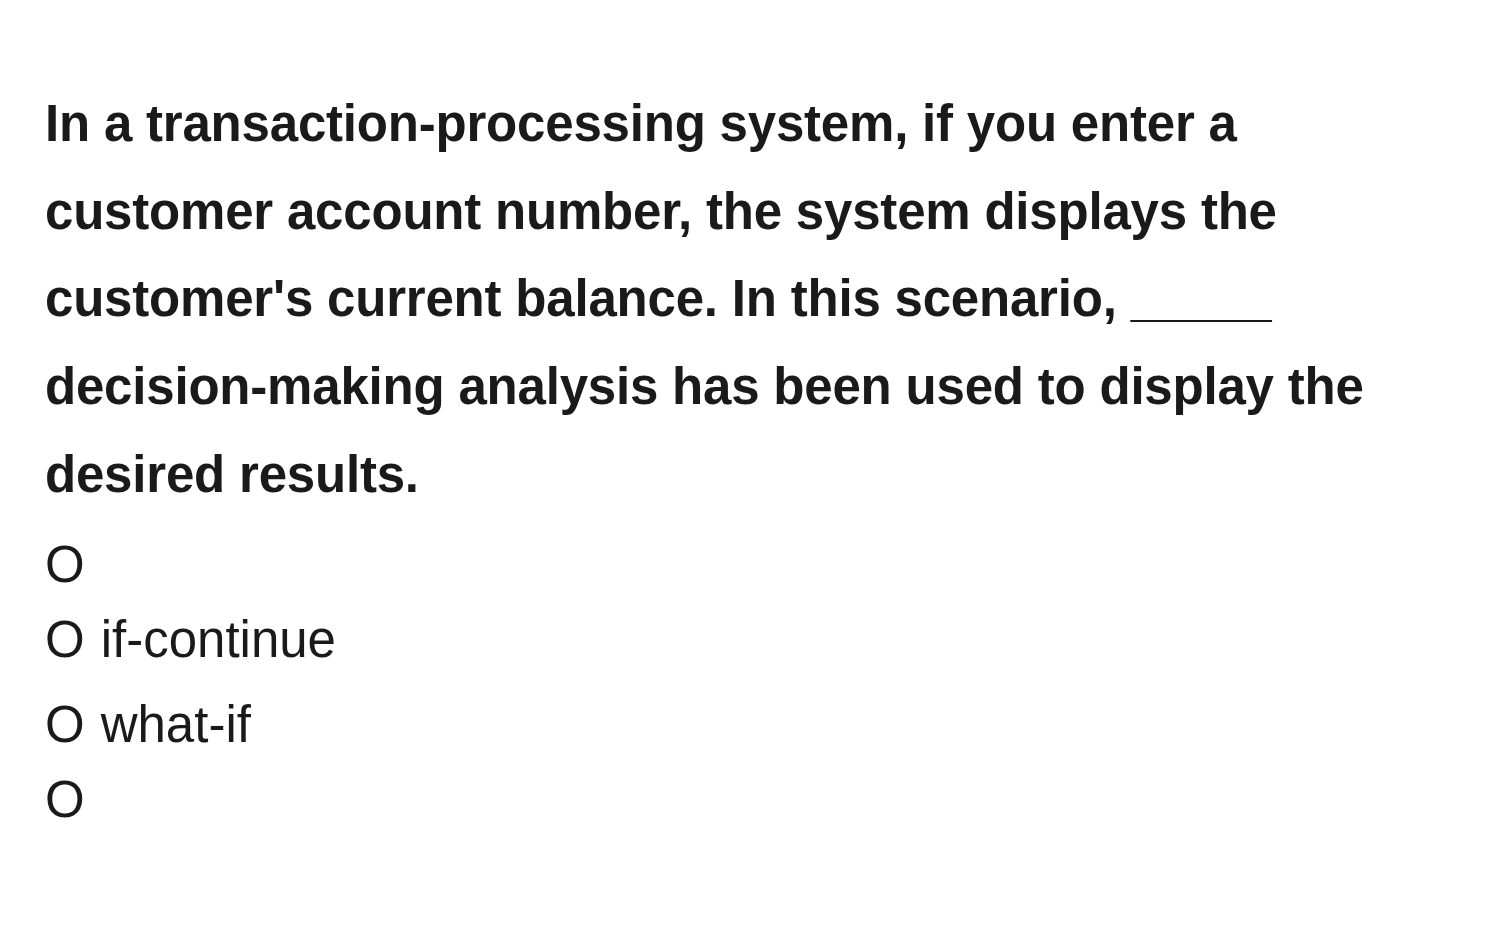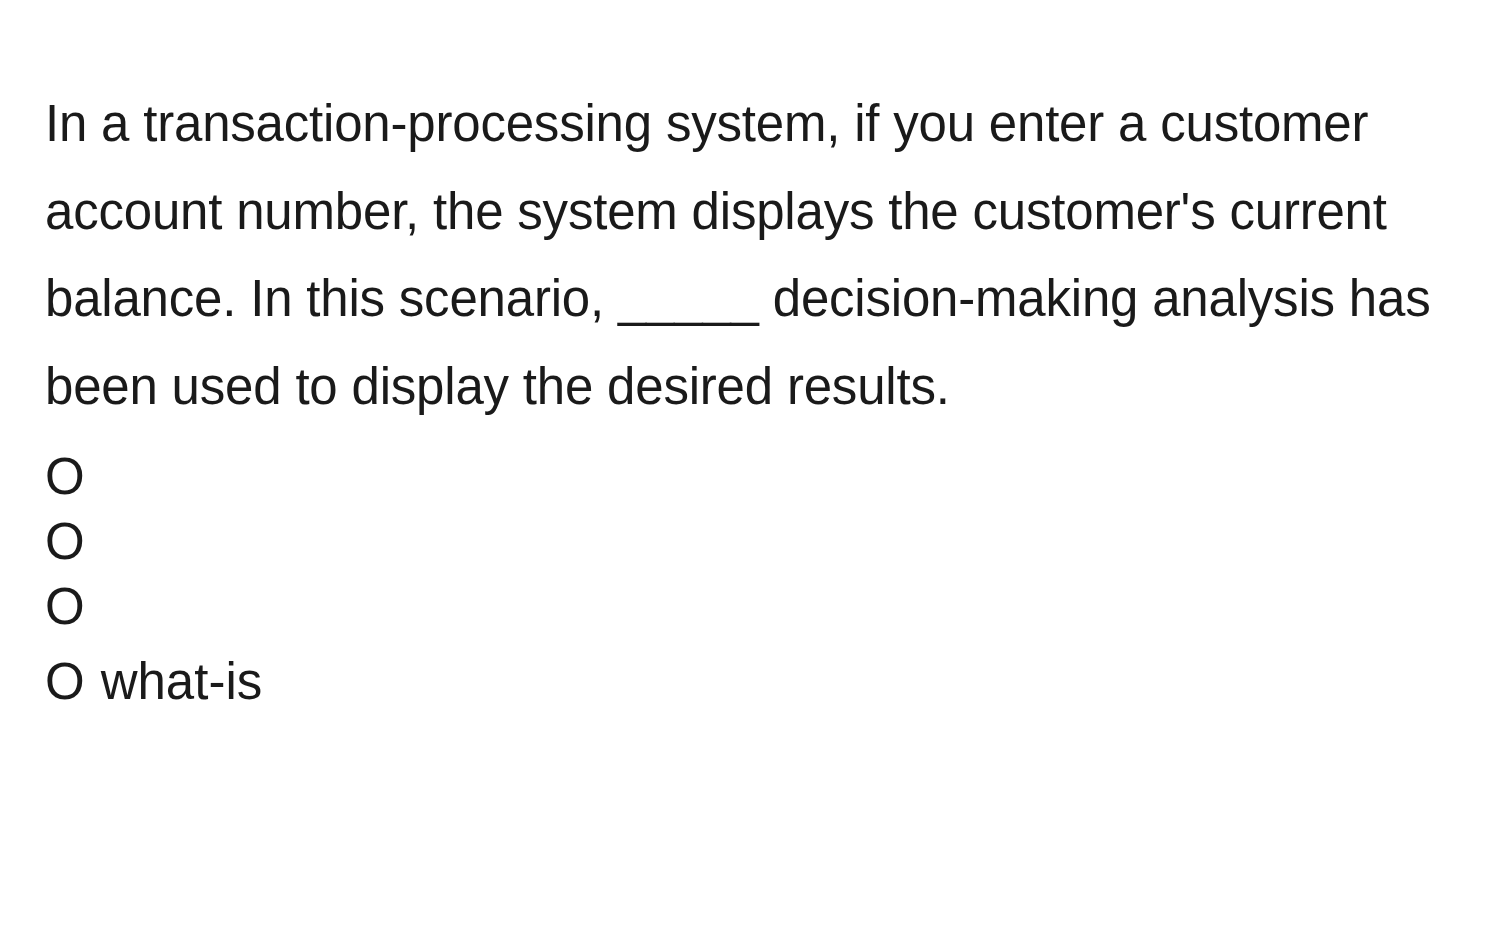--- a/index.html
+++ b/index.html
@@ -13,21 +13,21 @@
   }
   .page {
     padding: 80px 45px 45px 45px;
     box-sizing: border-box;
     width: 100%;
     height: 100%;
   }
   .question-text {
     font-size: 51px;
     line-height: 1.72;
-    font-weight: 400;
+    font-weight: 700;
     letter-spacing: -0.2px;
     margin-bottom: 6px;
   }
   .options {
     display: flex;
     flex-direction: column;
   }
   .option {
     display: flex;
     align-items: center;
@@ -49,25 +49,26 @@
   <div class="question-text">In a transaction-processing system, if you enter a customer account number, the system displays the customer's current balance. In this scenario, _____ decision-making analysis has been used to display the desired results.</div>
 
   <div class="options">
 
     <div class="option">
       <span class="radio-mark">O</span>
     </div>
 
     <div class="option">
       <span class="radio-mark">O</span>
+      <span>if-continue</span>
+    </div>
+
+    <div class="option">
+      <span class="radio-mark">O</span>
+      <span>what-if</span>
     </div>
 
     <div class="option">
       <span class="radio-mark">O</span>
     </div>
 
-    <div class="option">
-      <span class="radio-mark">O</span>
-      <span>what-is</span>
-    </div>
-
   </div>
 </div>
 
 </body></html>

